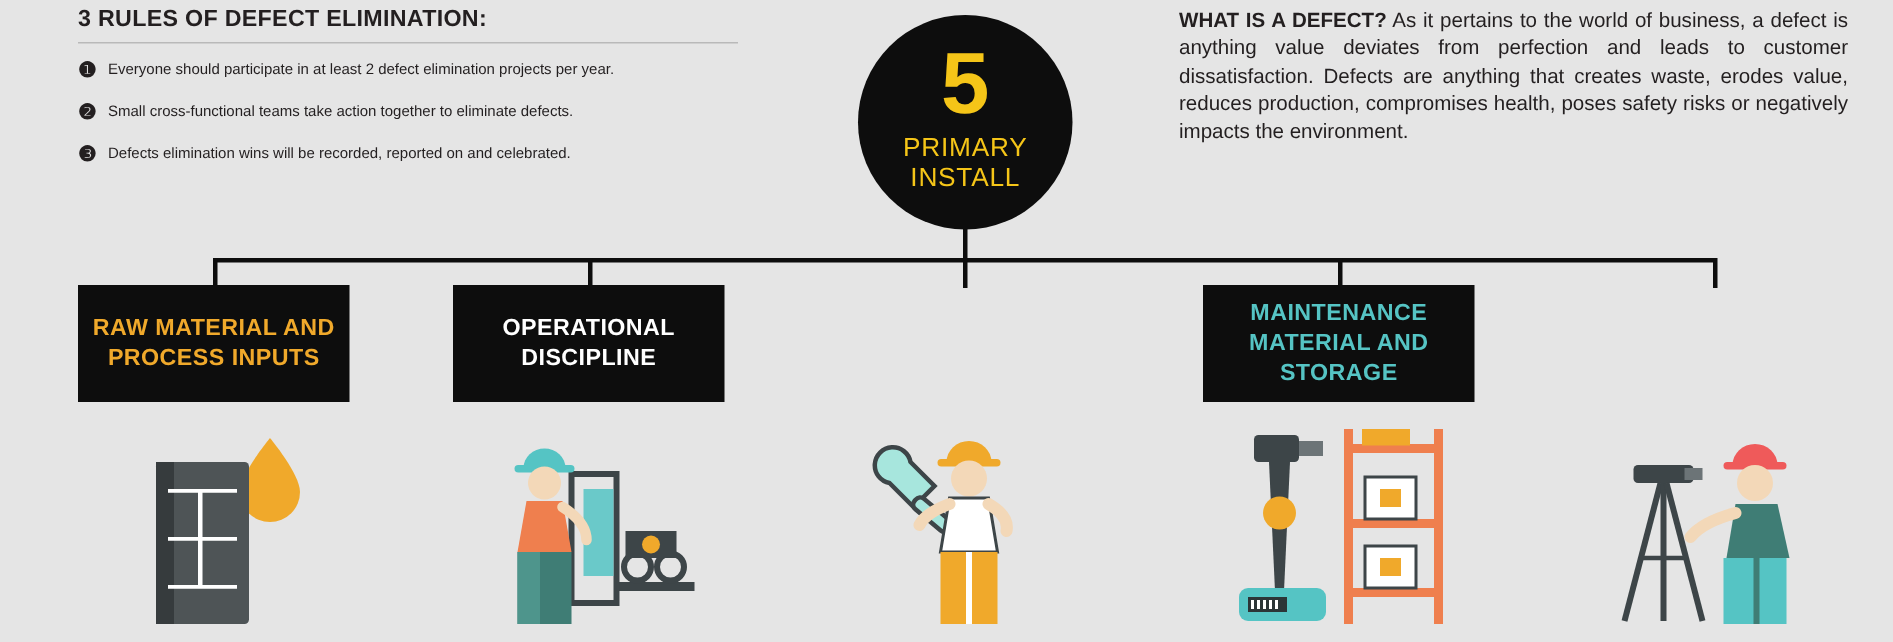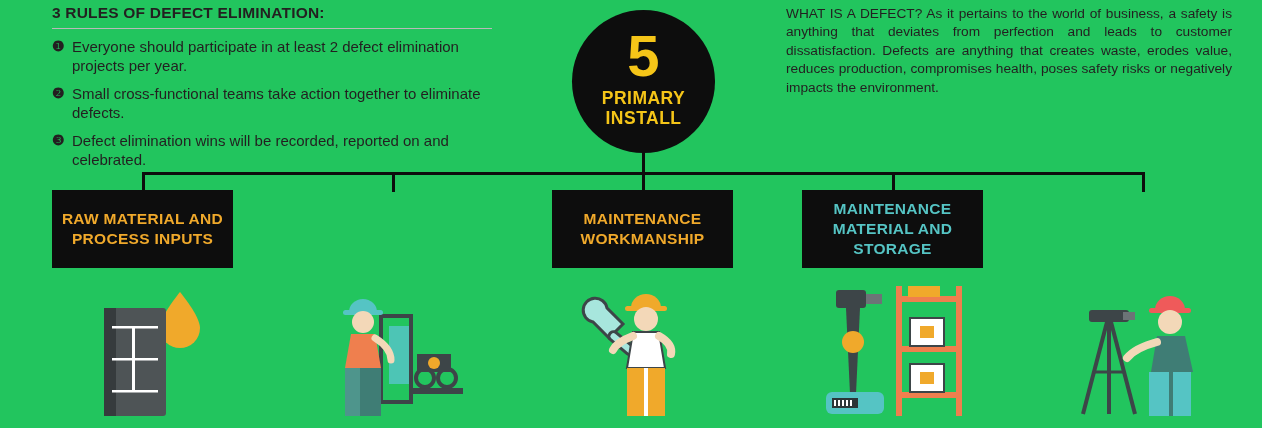--- a/index.html
+++ b/index.html
@@ -9,21 +9,21 @@
   }
   body {
     font-family: "Liberation Sans", sans-serif;
     color: #231f20;
   }
   #canvas {
     position: relative;
     width: 1262px;
     height: 428px;
     overflow: hidden;
-    background: #22c55e;
+    background: #e5e5e5;
   }
 
   
   .rules {
     position: absolute;
     left: 52px;
     top: 4px;
     width: 470px;
   }
   .rules-title {
@@ -47,42 +47,42 @@
   }
   .rule-num {
     flex: 0 0 auto;
     width: 20px;
     font-size: 14px;
     line-height: 18px;
     color: #231f20;
     font-weight: bold;
   }
   .rule-text {
-    font-size: 15px;
+    font-size: 10px;
     line-height: 19px;
     color: #231f20;
     max-width: 430px;
   }
 
   
   .right-text {
     position: absolute;
     left: 786px;
     top: 5px;
     width: 446px;
   }
   .para {
     font-size: 13.7px;
     line-height: 18.4px;
     color: #231f20;
     margin-bottom: 12px;
     text-align: justify;
   }
   .para b {
-    font-weight: normal;
+    font-weight: bold;
   }
 
   
   .circle {
     position: absolute;
     left: 572px;
     top: 10px;
     width: 143px;
     height: 143px;
     border-radius: 50%;
@@ -96,21 +96,21 @@
   }
   .circle-num {
     font-size: 58px;
     font-weight: bold;
     line-height: 52px;
     color: #f5c518;
     margin-top: -6px;
   }
   .circle-l1, .circle-l2 {
     font-size: 17.5px;
-    font-weight: bold;
+    font-weight: normal;
     letter-spacing: .5px;
     color: #f5c518;
     line-height: 20px;
   }
   .circle-l1 { margin-top: 6px; }
 
   
   .conn {
     position: absolute;
     background: #0d0d0d;
@@ -166,48 +166,48 @@
     <div class="rule-item">
       <div class="rule-num">❶</div>
       <div class="rule-text">Everyone should participate in at least 2 defect elimination projects per year.</div>
     </div>
     <div class="rule-item">
       <div class="rule-num">❷</div>
       <div class="rule-text">Small cross-functional teams take action together to eliminate defects.</div>
     </div>
     <div class="rule-item">
       <div class="rule-num">❸</div>
-      <div class="rule-text">Defect elimination wins will be recorded, reported on and celebrated.</div>
+      <div class="rule-text">Defects elimination wins will be recorded, reported on and celebrated.</div>
     </div>
   </div>
 
   <div class="circle">
     <div class="circle-num">5</div>
     <div class="circle-l1">PRIMARY</div>
     <div class="circle-l2">INSTALL</div>
   </div>
 
   <div class="right-text">
-    <div class="para"><b>WHAT IS A DEFECT?</b><span> As it pertains to the world of business, a safety is anything that deviates from perfection and leads to customer dissatisfaction. Defects are anything that creates waste, erodes value, reduces production, compromises health, poses safety risks or negatively impacts the environment.</span></div>
+    <div class="para"><b>WHAT IS A DEFECT?</b><span> As it pertains to the world of business, a defect is anything value deviates from perfection and leads to customer dissatisfaction. Defects are anything that creates waste, erodes value, reduces production, compromises health, poses safety risks or negatively impacts the environment.</span></div>
   </div>
 
   <div class="conn v-stem"></div>
   <div class="conn h-bar"></div>
   <div class="conn drop" style="left:142px"></div>
   <div class="conn drop" style="left:392px"></div>
   <div class="conn drop" style="left:642px"></div>
   <div class="conn drop" style="left:892px"></div>
   <div class="conn drop" style="left:1142px"></div>
 
   <div class="boxes">
     <div class="cat-box" style="left:52px">
       <div class="cat-label" style="color:#f0a92b">RAW MATERIAL AND PROCESS INPUTS</div>
     </div>
-    <div class="cat-box" style="left:552px">
-      <div class="cat-label" style="color:#f0a92b">MAINTENANCE WORKMANSHIP</div>
+    <div class="cat-box" style="left:302px">
+      <div class="cat-label" style="color:#ffffff">OPERATIONAL DISCIPLINE</div>
     </div>
     <div class="cat-box" style="left:802px">
       <div class="cat-label" style="color:#55c4c4">MAINTENANCE MATERIAL AND STORAGE</div>
     </div>
   </div>
 
   <div class="illus" style="left:52px">
     <svg width="150" height="138" viewBox="0 0 150 138">
       <path d="M112 10 C112 10 132 34 132 46 a20 20 0 0 1 -40 0 C92 34 112 10 112 10 z" fill="#f0a92b"></path>
       <rect x="36" y="26" width="62" height="108" rx="3" fill="#4e5456"></rect>

